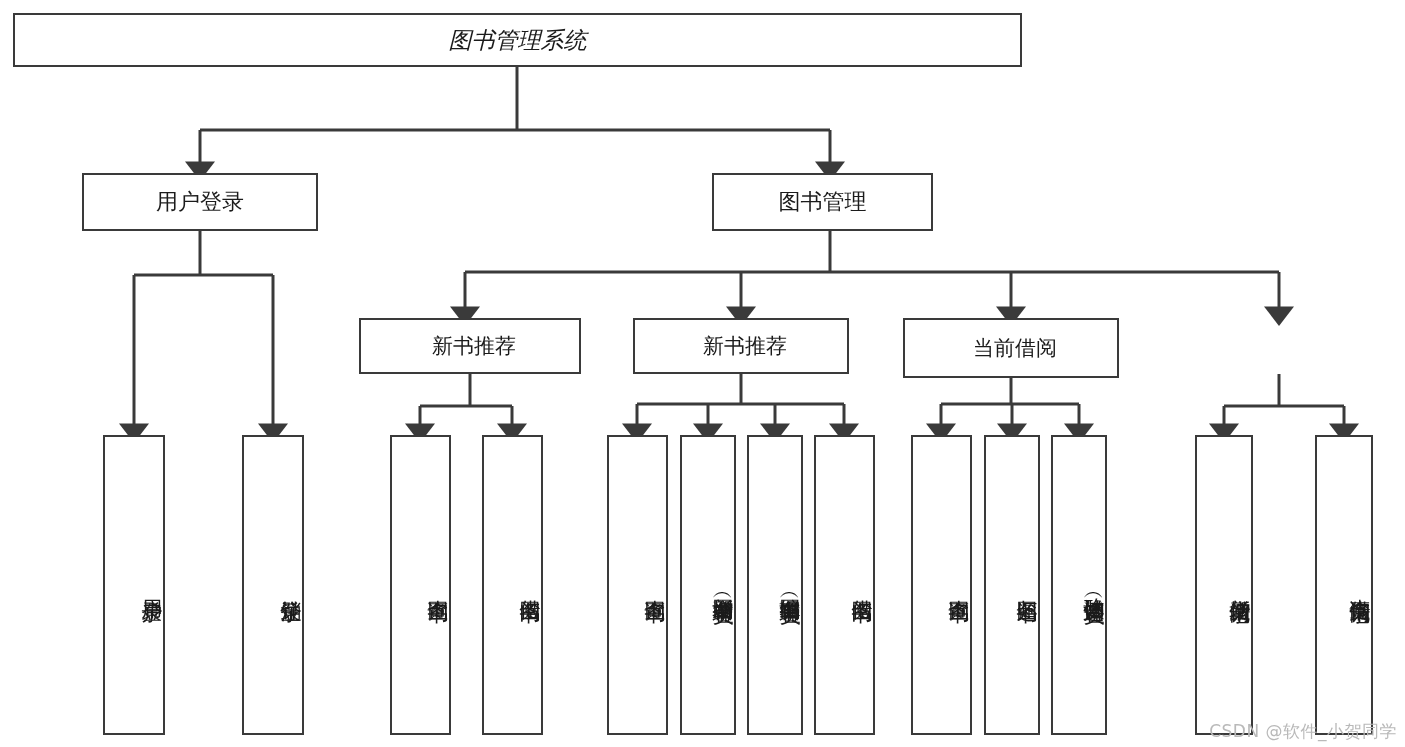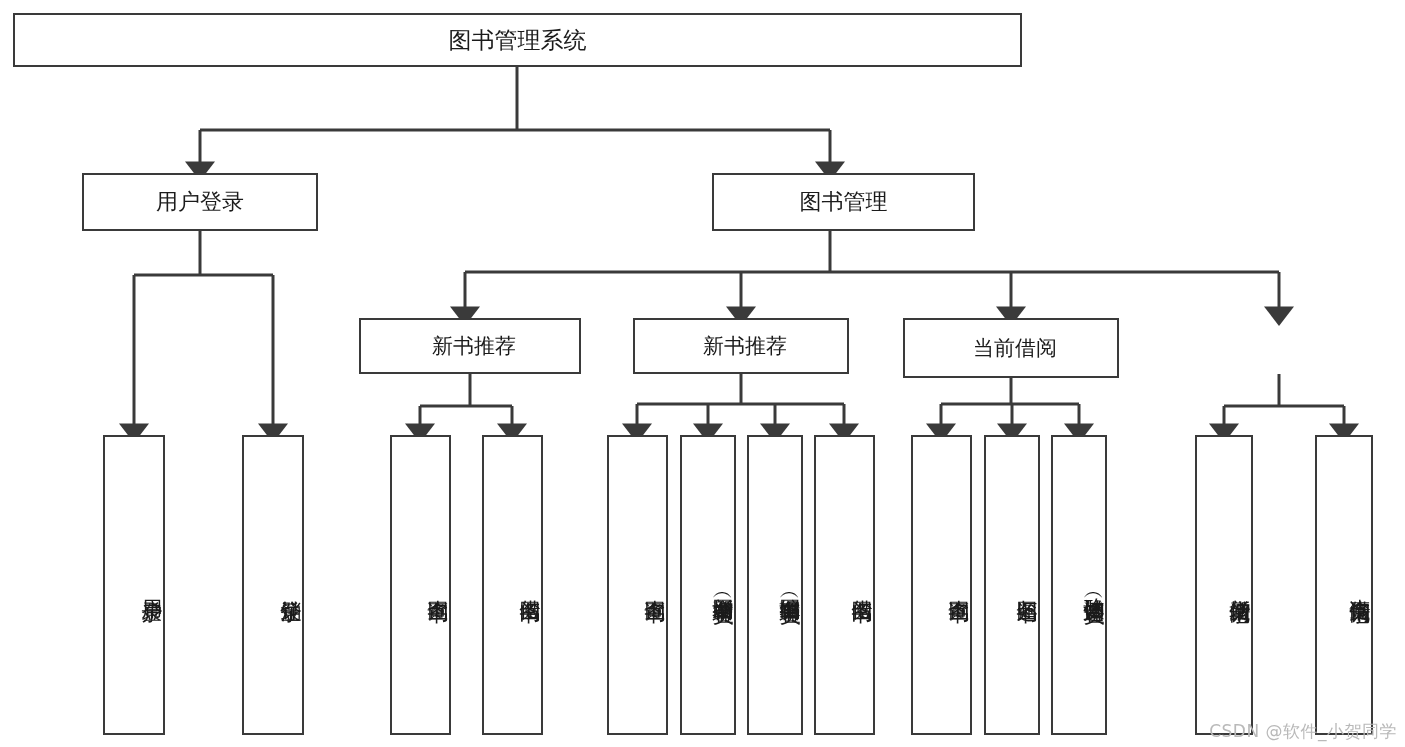--- a/index.html
+++ b/index.html
@@ -32,20 +32,21 @@
     box-sizing: border-box;
     background: #ffffff;
     border: 2px solid #3a3a3a;
     display: flex;
     align-items: center;
     justify-content: center;
     color: #1b1b1b;
   }
   .node.root {
     font-size: 23px;
+    font-style: italic;
   }
   .node.level1 {
     font-size: 22px;
   }
   .node.level2 {
     font-size: 21px;
     padding-left: 8px;
   }
   .node.leaf {
     font-size: 21px;
@@ -128,21 +129,21 @@
     </g>
   </svg>
 
   <div class="node root" style="left:13px; top:13px; width:1009px; height:54px;">
     <span>图书管理系统</span>
   </div>
 
   <div class="node level1" style="left:82px; top:173px; width:236px; height:58px;">
     <span>用户登录</span>
   </div>
-  <div class="node level1" style="left:712px; top:173px; width:263px; height:58px;">
+  <div class="node level1" style="left:712px; top:173px; width:221px; height:58px;">
     <span>图书管理</span>
   </div>
 
   <div class="node level2" style="left:359px; top:318px; width:222px; height:56px;">
     <span>新书推荐</span>
   </div>
   <div class="node level2" style="left:633px; top:318px; width:216px; height:56px;">
     <span>新书推荐</span>
   </div>
   <div class="node level2" style="left:903px; top:318px; width:216px; height:60px;">

